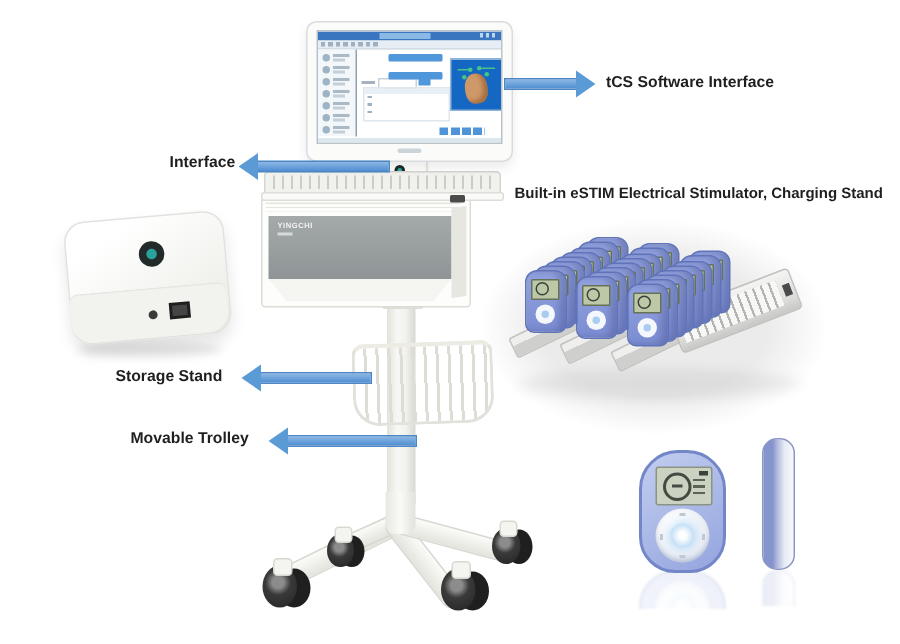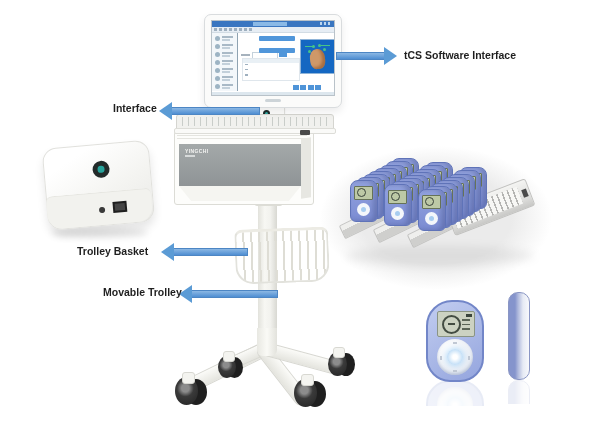--- a/index.html
+++ b/index.html
@@ -160,22 +160,23 @@
   .refl{position:absolute;overflow:hidden;opacity:.16;filter:blur(.6px);z-index:9;}
   .refl > div{top:0;left:0;transform:scaleY(-1);}
 </style>
 </head>
 <body>
 
 <div id="canvas">
 
   <div class="label" style="left:404px;top:49px;">tCS Software Interface</div>
   <div class="label" style="left:113px;top:102px;">Interface</div>
-  <div class="label" style="left:77px;top:245px;">Trolley Basket</div>
-  <div class="label" style="left:87px;top:286px;margin-left:16px;">Movable Trolley</div>
+  <div class="label" style="left:343px;top:124px;font-size:10px;">Built-in eSTIM Electrical Stimulator, Charging Stand</div>
+  <div class="label" style="left:77px;top:245px;">Storage Stand</div>
+  <div class="label" style="left:87px;top:286px;">Movable Trolley</div>
 
   <div class="arrow head-right" style="left:336px;top:52px;width:47px;"></div>
   <div class="arrow head-left" style="left:171px;top:107px;width:87px;"></div>
   <div class="arrow head-left" style="left:173px;top:248px;width:73px;"></div>
   <div class="arrow head-left" style="left:191px;top:290px;width:85px;"></div>
 
   <div id="monitor" class="abs">
     <div id="screen" class="abs">
       <div class="sc-titlebar abs"></div>
       <div class="sc-title-hl abs"></div>

